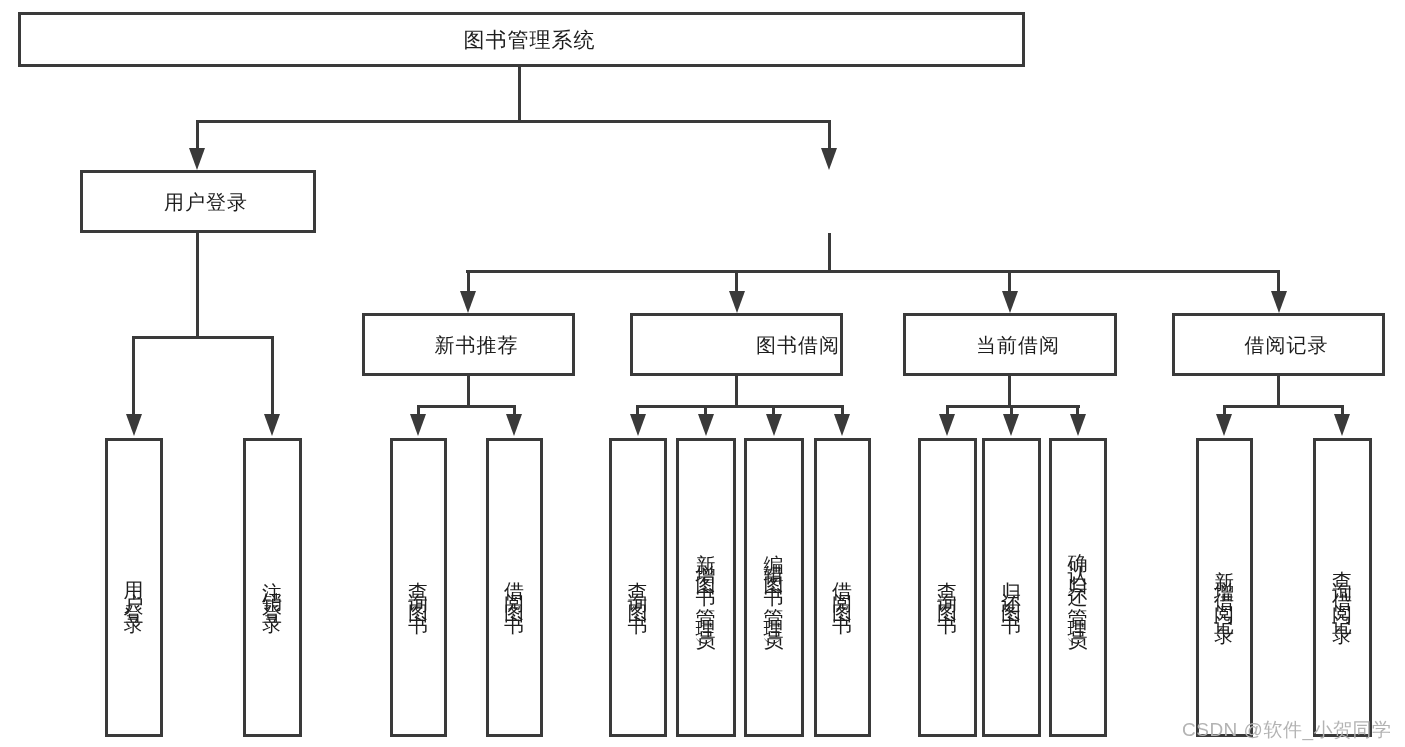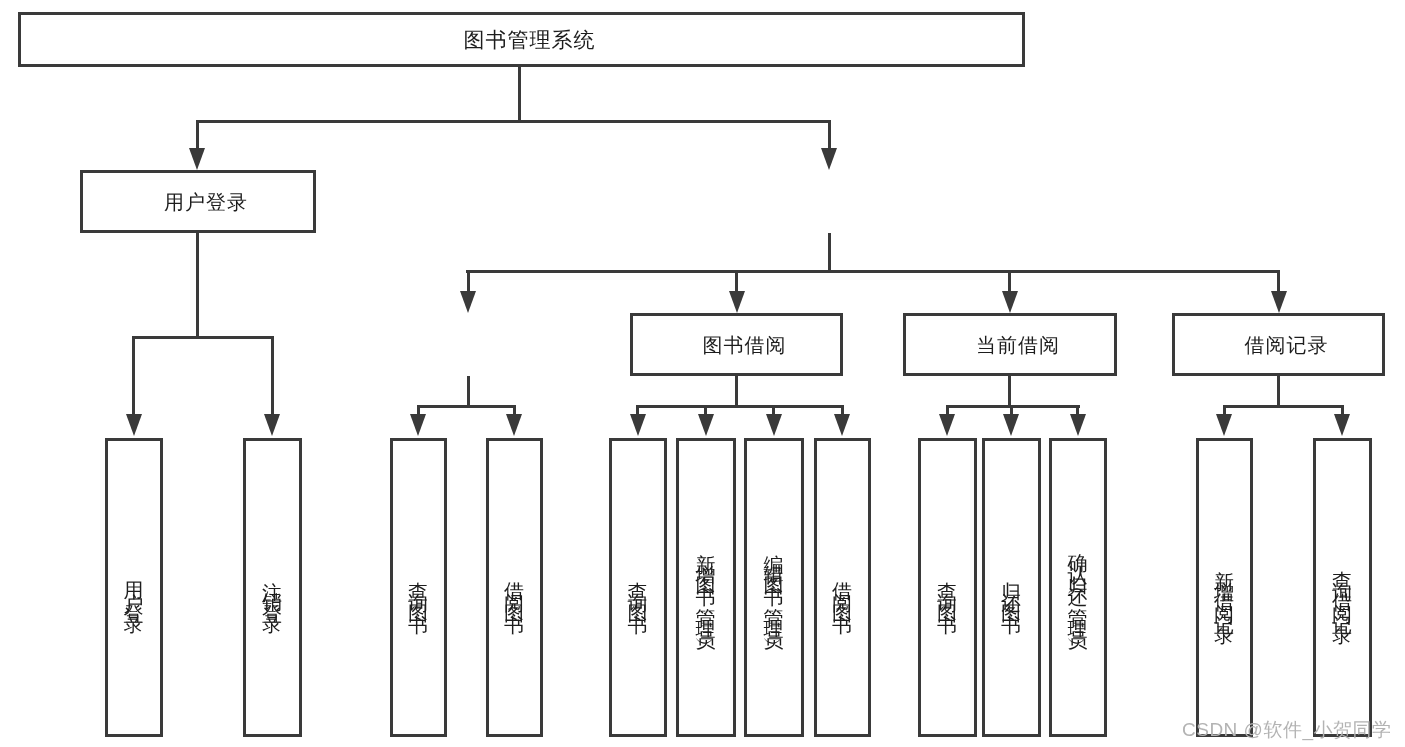--- a/index.html
+++ b/index.html
@@ -84,21 +84,24 @@
   <div class="ln" style="left:466px; top:270px; width:814px; height:3px;"></div>
   <div class="ln" style="left:467px; top:270px; width:3px; height:22px;"></div>
   <div class="ln" style="left:735px; top:270px; width:3px; height:22px;"></div>
   <div class="ln" style="left:1008px; top:270px; width:3px; height:22px;"></div>
   <div class="ln" style="left:1277px; top:270px; width:3px; height:22px;"></div>
   <div class="arw" style="left:460px; top:291px;"></div>
   <div class="arw" style="left:729px; top:291px;"></div>
   <div class="arw" style="left:1002px; top:291px;"></div>
   <div class="arw" style="left:1271px; top:291px;"></div>
 
-  <div class="box hbox" style="left:630px; top:313px; width:213px; height:63px;">
+  <div class="box hbox" style="left:362px; top:313px; width:213px; height:63px;">
+    <span>新书推荐</span>
+  </div>
+  <div class="box hbox" style="left:630px; top:313px; width:213px; height:63px;justify-content:flex-end;">
     <span>图书借阅</span>
   </div>
   <div class="box hbox" style="left:1172px; top:313px; width:213px; height:63px;">
     <span>借阅记录</span>
   </div>
   <div class="box hbox" style="left:903px; top:313px; width:214px; height:63px;">
     <span>当前借阅</span>
   </div>
 
   <div class="ln" style="left:467px; top:376px; width:3px; height:29px;"></div>

